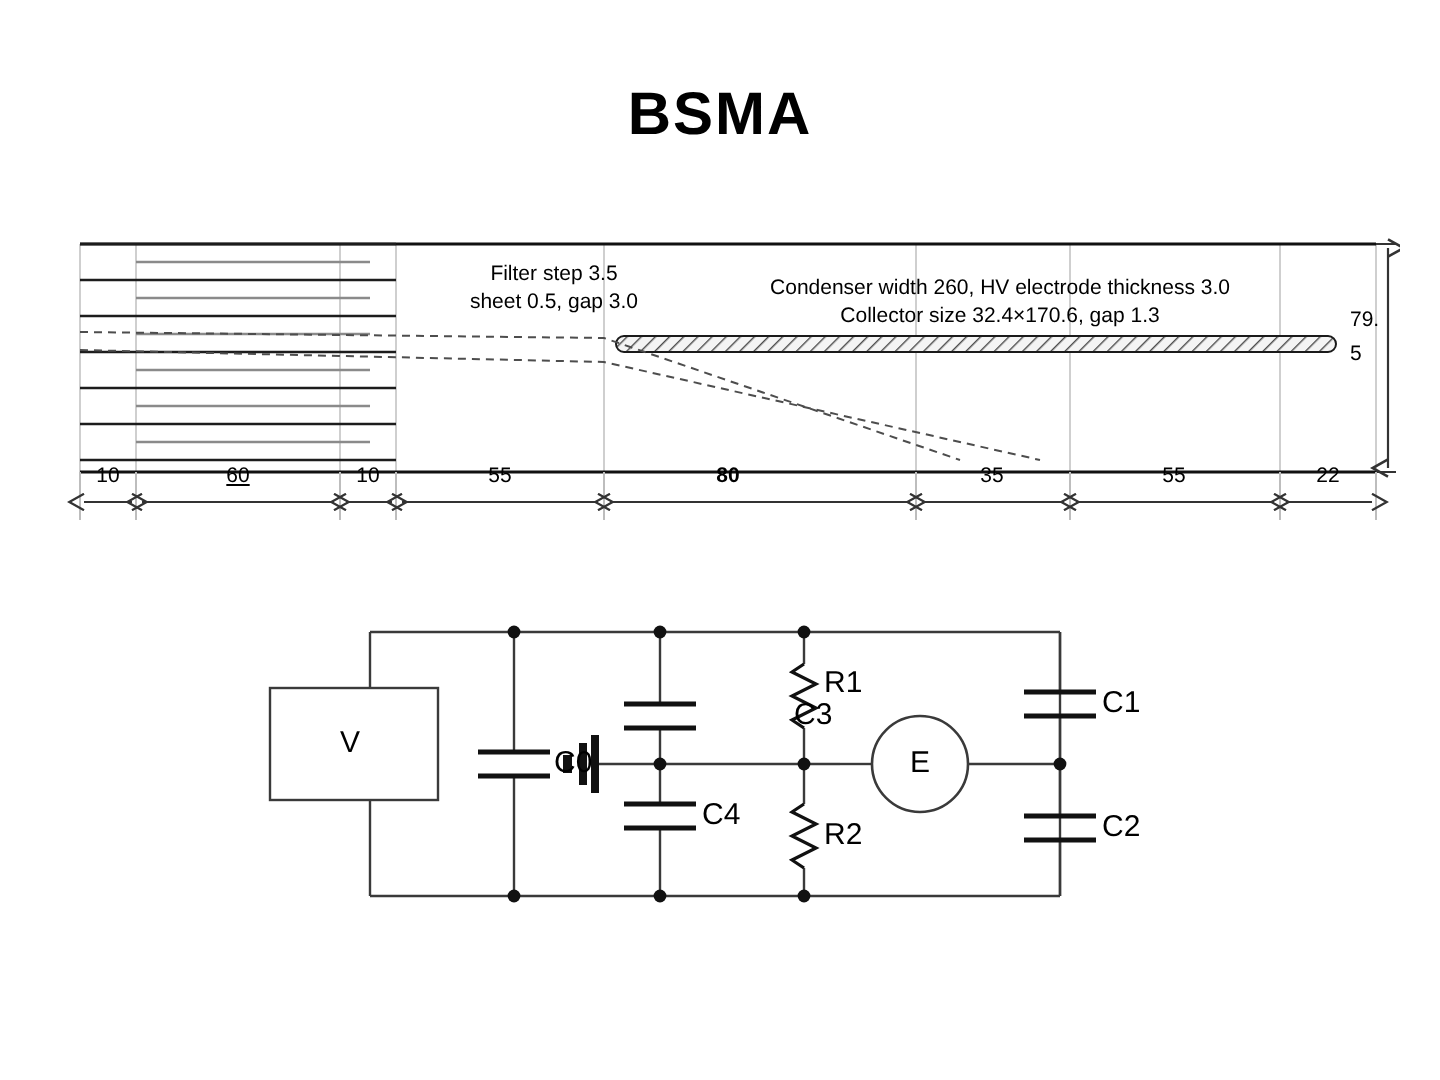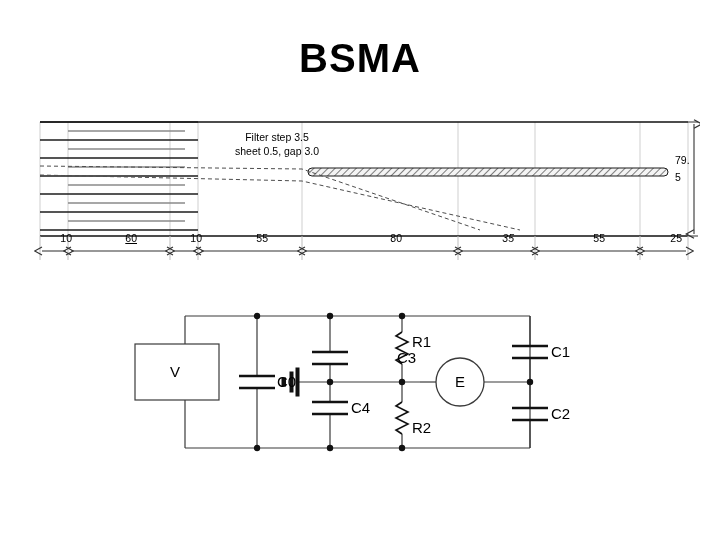--- a/index.html
+++ b/index.html
@@ -21,21 +21,21 @@
     width: 720px;
     height: 540px;
     background: #ffffff;
   }
   #page-title {
     position: absolute;
     left: 0;
     top: 34px;
     width: 720px;
     text-align: center;
-    font-size: 40px;
+    font-size: 30px;
     font-weight: bold;
     letter-spacing: 1px;
     line-height: 48px;
   }
 
   
   #section-diagram {
     position: absolute;
     left: 30px;
     top: 112px;
@@ -66,21 +66,21 @@
     left: 645px;
     top: 40px;
     width: 26px;
     text-align: left;
     line-height: 17px;
   }
   .dim-label {
     position: absolute;
     font-size: 10.5px;
     line-height: 12px;
-    text-align: right;
+    text-align: center;
     top: 120px;
   }
 
   
   #circuit-diagram {
     position: absolute;
     left: 130px;
     top: 298px;
     width: 460px;
     height: 170px;
@@ -197,34 +197,38 @@
           <line x1="613" y1="139" x2="656" y2="139" marker-start="url(#arrL)" marker-end="url(#arrR)"></line>
         </g>
       </g>
     </svg>
 
     <div class="sec-label" id="filter-note">
       <div>Filter step 3.5</div>
       <div>sheet 0.5, gap 3.0</div>
     </div>
 
+    <div class="sec-label" id="condenser-note">
+      <div>Condenser width 260, HV electrode thickness 3.0</div>
+      <div>Collector size 32.4×170.6, gap 1.3</div>
+    </div>
 
     <div class="sec-label" id="height-label">
       <div>79.</div>
       <div>5</div>
     </div>
 
     <div class="dim-label" style="left:6px;   width:36px;">10</div>
     <div class="dim-label" style="left:71px;  width:36px;text-decoration:underline;">60</div>
     <div class="dim-label" style="left:136px; width:36px;">10</div>
     <div class="dim-label" style="left:202px; width:36px;">55</div>
-    <div class="dim-label" style="left:336px; width:36px;">80</div>
-    <div class="dim-label" style="left:448px; width:36px;font-style:italic;">35</div>
+    <div class="dim-label" style="left:316px; width:36px;font-weight:bold;">80</div>
+    <div class="dim-label" style="left:448px; width:36px;">35</div>
     <div class="dim-label" style="left:539px; width:36px;">55</div>
-    <div class="dim-label" style="left:616px; width:36px;">25</div>
+    <div class="dim-label" style="left:616px; width:36px;">22</div>
   </div>
 
   <div id="circuit-diagram">
 
     <svg width="460" height="170" viewBox="0 0 460 170" xmlns="http://www.w3.org/2000/svg">
 
       <g stroke="#3a3a3a" stroke-width="1.2" fill="none">
 
         <line x1="55" y1="18" x2="400" y2="18"></line>
         <line x1="55" y1="150" x2="400" y2="150"></line>
@@ -296,19 +300,19 @@
         <circle cx="272" cy="84" r="3.2"></circle>
         <circle cx="400" cy="84" r="3.2"></circle>
       </g>
     </svg>
 
     <div class="ckt-label" style="left:40px;  top:66px;">V</div>
     <div class="ckt-label" style="left:147px; top:76px;text-align:right;">C0</div>
     <div class="ckt-label" style="left:221px; top:52px;margin-left:46px;">C3</div>
     <div class="ckt-label" style="left:221px; top:102px;">C4</div>
     <div class="ckt-label" style="left:282px; top:36px;">R1</div>
-    <div class="ckt-label" style="left:282px; top:112px;margin-top:10px;">R2</div>
+    <div class="ckt-label" style="left:282px; top:112px;">R2</div>
     <div class="ckt-label" style="left:325px; top:76px;">E</div>
     <div class="ckt-label" style="left:421px; top:46px;">C1</div>
     <div class="ckt-label" style="left:421px; top:108px;">C2</div>
   </div>
 
 </div>
 
 </body></html>

